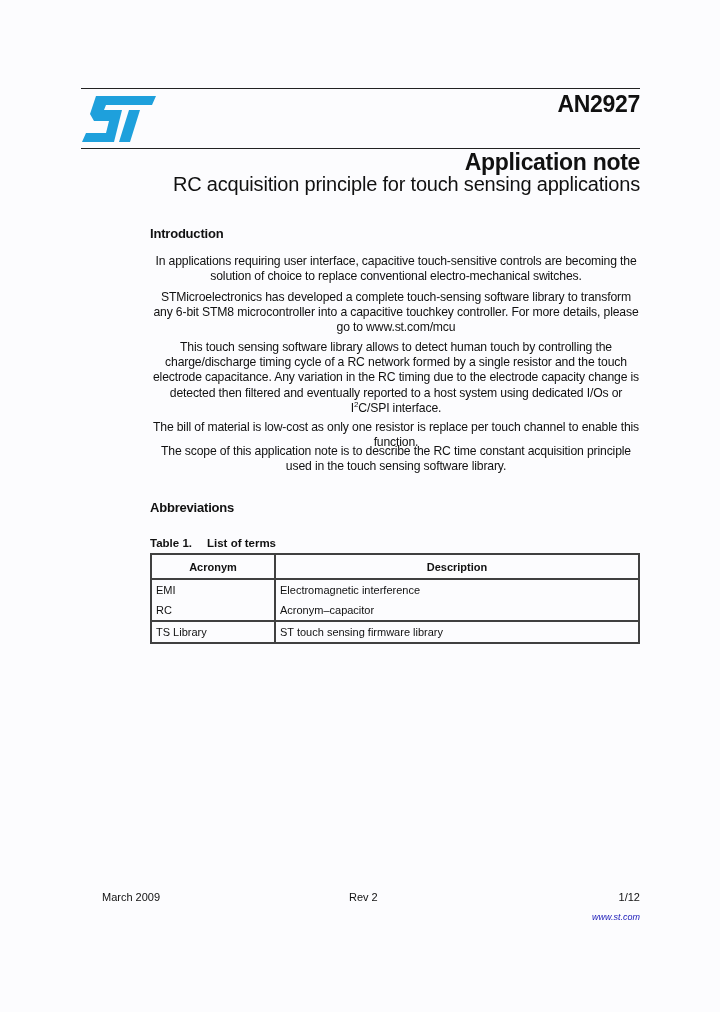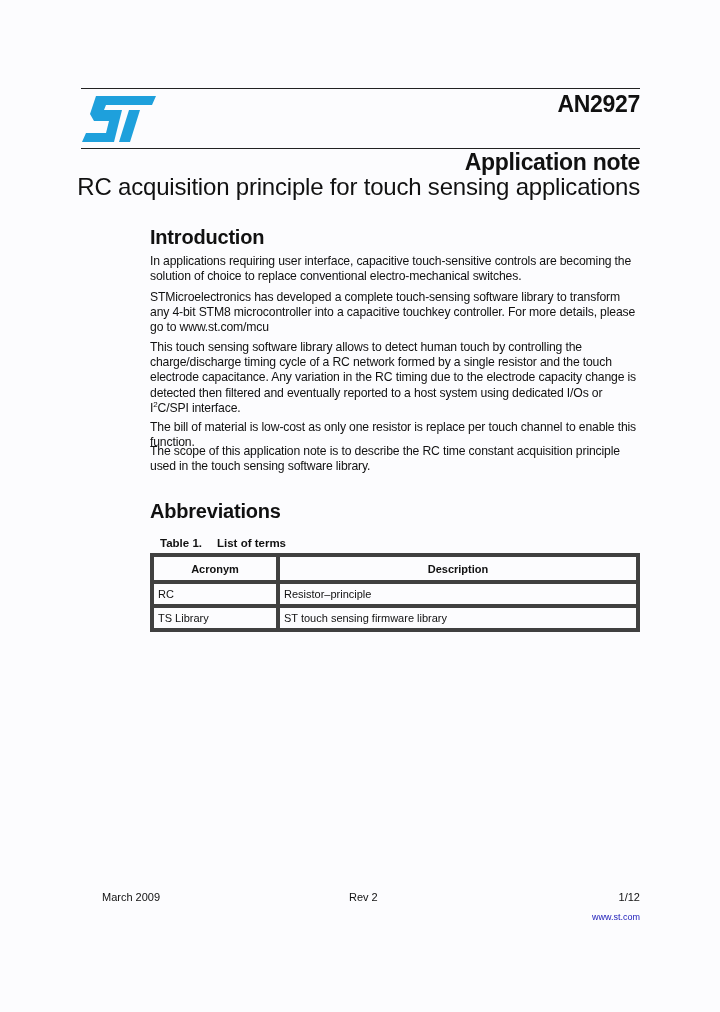--- a/index.html
+++ b/index.html
@@ -9,37 +9,37 @@
       font-family: "Liberation Sans", sans-serif;
       color: #111;
       position: relative;
       overflow: hidden;
     }
     .abs { position: absolute; }
     .rule { position: absolute; left: 81px; width: 559px; height: 1px; background: #222; }
     #logo { left: 82px; top: 96px; width: 74px; height: 46px; }
     #doc-number { right: 80px; top: 91px; font-size: 23px; font-weight: bold; text-align: right; letter-spacing: -0.3px; }
     #doc-type { right: 80px; top: 117px; font-size: 23px; font-weight: bold; text-align: right; letter-spacing: -0.3px; margin-top: 32px; }
-    #subtitle { right: 80px; top: 173px; font-size: 24px; text-align: right; letter-spacing: -0.2px; }
-    .h1 { position: absolute; left: 150px; font-size: 20px; font-weight: bold; letter-spacing: -0.2px; }
-    .para { position: absolute; left: 150px; width: 492px; font-size: 12.2px; line-height: 15.2px; letter-spacing: -0.15px; }
+    #subtitle { right: 80px; top: 173px; font-size: 20px; text-align: right; letter-spacing: -0.2px; }
+    .h1 { position: absolute; left: 150px; font-size: 13px; font-weight: bold; letter-spacing: -0.2px; }
+    .para { position: absolute; left: 150px; width: 492px; font-size: 12.2px; line-height: 15.2px; letter-spacing: -0.15px; text-align: center; }
     .para sup { font-size: 8px; line-height: 0; }
-    #table-caption { left: 160px; top: 537px; font-size: 11.5px; font-weight: bold; }
+    #table-caption { left: 150px; top: 537px; font-size: 11.5px; font-weight: bold; }
     #table-caption .num { display: inline-block; width: 57px; }
     table {
       position: absolute; left: 150px; top: 553px; width: 490px;
       border-collapse: collapse; font-size: 11px;
     }
-    th, td { border: 4px solid #404040; padding: 0 4px; height: 20px; text-align: left; }
+    th, td { border: 2px solid #404040; padding: 0 4px; height: 20px; text-align: left; }
     th { font-weight: bold; text-align: center; height: 23px; }
     td.c0 { width: 114px; }
     tr.nobot td { border-bottom: none; }
     tr.notop td { border-top: none; }
     .foot { position: absolute; top: 891px; font-size: 11px; }
-    #site { position: absolute; right: 80px; top: 912px; font-size: 9px; color: #1a1ab8; }
+    #site { position: absolute; right: 80px; top: 912px; font-size: 9px; color: #1a1ab8; font-style: italic; }
   </style>
 </head>
 <body>
 
 <div class="rule" style="top:88px;"></div>
 
 <svg id="logo" class="abs" viewBox="0 0 74 46">
 
   <polygon points="14,0 74,0 70,9 24,9 22,14 40,14 32,46 0,46 4,37 24,37 27,25 12,25 8,18" fill="#1ea0dc"></polygon>
 
@@ -49,43 +49,47 @@
 <div id="doc-number" class="abs">AN2927</div>
 <div id="doc-type" class="abs">Application note</div>
 
 <div class="rule" style="top:148px;"></div>
 
 <div id="subtitle" class="abs">RC acquisition principle for touch sensing applications</div>
 
 <div class="h1" style="top:226px;">Introduction</div>
 
 <div class="para" style="top:254px;">In applications requiring user interface, capacitive touch-sensitive controls are becoming the solution of choice to replace conventional electro-mechanical switches.</div>
-<div class="para" style="top:290px;">STMicroelectronics has developed a complete touch-sensing software library to transform any 4-bit STM8 microcontroller into a capacitive touchkey controller. For more details, please go to www.st.com/mcu</div>
+<div class="para" style="top:290px;">STMicroelectronics has developed a complete touch-sensing software library to transform any 6-bit STM8 microcontroller into a capacitive touchkey controller. For more details, please go to www.st.com/mcu</div>
 <div class="para" style="top:340px;">
   <span>This touch sensing software library allows to detect human touch by controlling the charge/discharge timing cycle of a RC network formed by a single resistor and the touch electrode capacitance. Any variation in the RC timing due to the electrode capacity change is detected then filtered and eventually reported to a host system using dedicated I/Os or</span>
   <span>I</span><sup>2</sup><span>C/SPI interface.</span>
 </div>
 <div class="para" style="top:420px;">The bill of material is low-cost as only one resistor is replace per touch channel to enable this function.</div>
 <div class="para" style="top:444px;">The scope of this application note is to describe the RC time constant acquisition principle used in the touch sensing software library.</div>
 
 <div class="h1" style="top:500px;">Abbreviations</div>
 
 <div id="table-caption" class="abs">
   <span class="num">Table 1.</span><span>List of terms</span>
 </div>
 
 <table>
   <tbody>
       <tr>
     <th>Acronym</th>
     <th>Description</th>
   </tr>
+  <tr class="nobot">
+    <td class="c0">EMI</td>
+    <td>Electromagnetic interference</td>
+  </tr>
   <tr class="notop">
     <td class="c0">RC</td>
-    <td>Resistor–principle</td>
+    <td>Acronym–capacitor</td>
   </tr>
   <tr>
     <td class="c0">TS Library</td>
     <td>ST touch sensing firmware library</td>
   </tr>
 </tbody>
   </table>
 
 <div class="foot" style="left:81px;padding-left:21px;">March 2009</div>
 <div class="foot" style="left:349px;">Rev 2</div>

